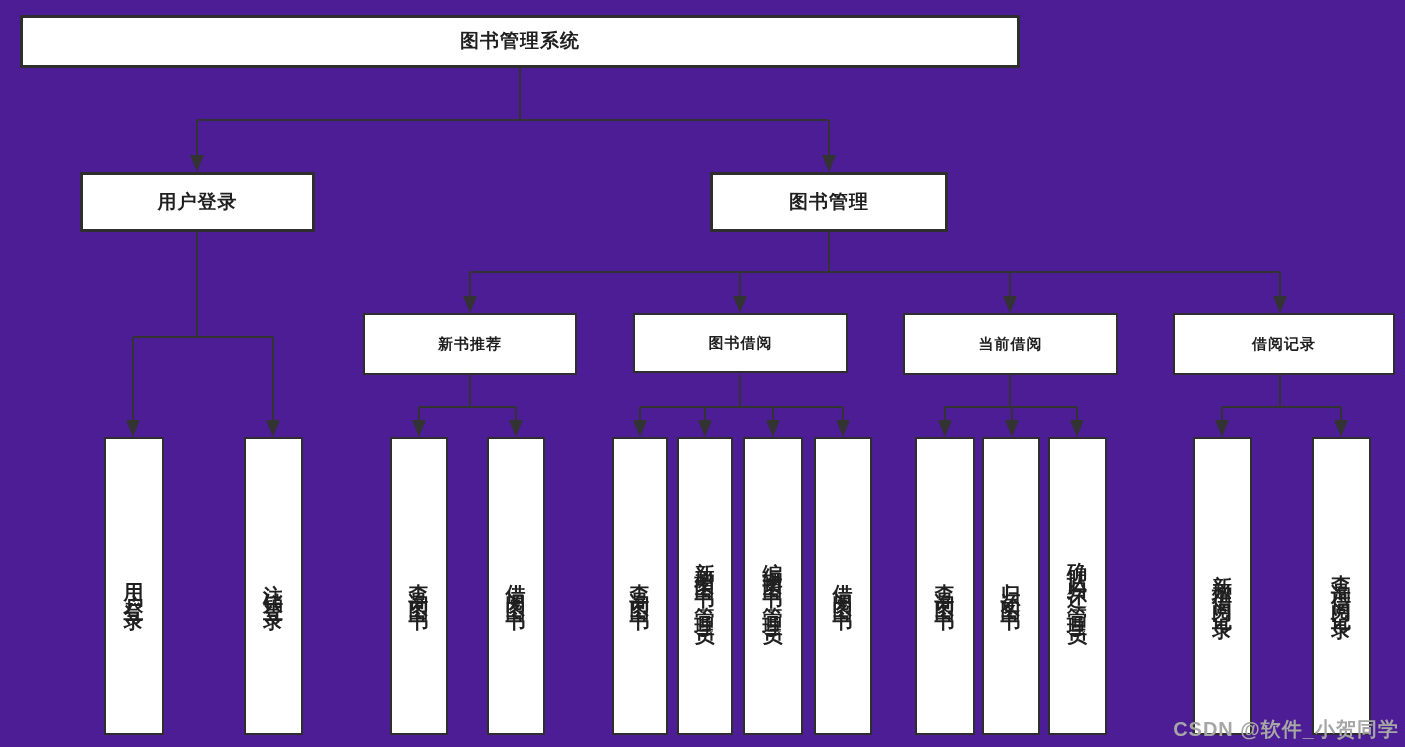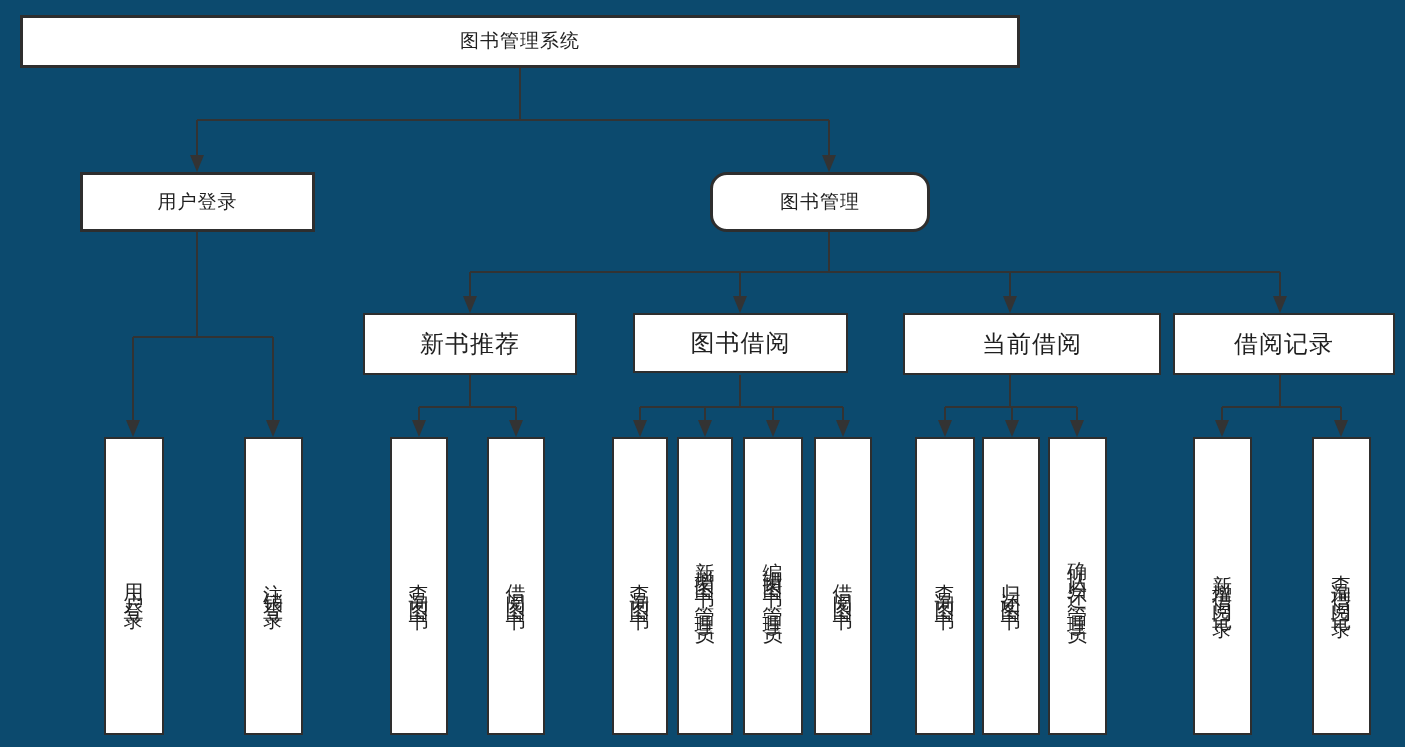--- a/index.html
+++ b/index.html
@@ -1,43 +1,44 @@
 <!DOCTYPE html>
 <html><head>
 <meta charset="utf-8">
 <style>
   html, body { margin: 0; padding: 0; background: #ffffff; }
   body { font-family: "Liberation Sans", "DejaVu Sans", sans-serif; }
   .canvas {
     position: relative;
     width: 1405px;
     height: 747px;
-    background: #0c4a6e;
+    background: #4c1d95;
     overflow: hidden;
+    font-weight: bold;
   }
   svg.connectors {
     position: absolute;
     left: 0; top: 0;
     width: 1405px; height: 747px;
   }
   .node {
     position: absolute;
     box-sizing: border-box;
     background: #ffffff;
     border: 3px solid #2e2e2e;
     display: flex;
     align-items: center;
     justify-content: center;
     color: #1f1f1f;
     font-size: 19px;
     letter-spacing: 1px;
     text-align: center;
     line-height: 1.1;
   }
-  .node.l3 { border-width: 2.5px; font-size: 24px; align-items: center; }
+  .node.l3 { border-width: 2.5px; font-size: 15px; align-items: center; }
   .node.leaf {
     border-width: 2.5px;
     top: 437px;
     height: 298px;
   }
   .leaf .vtext {
     writing-mode: vertical-rl;
     text-orientation: mixed;
     font-size: 20px;
     letter-spacing: 9px;
@@ -99,31 +100,31 @@
     </g>
   </svg>
 
   <div class="node" style="left:20px; top:15px; width:1000px; height:53px;">
     <span>图书管理系统</span>
   </div>
 
   <div class="node" style="left:80px; top:172px; width:235px; height:60px;">
     <span>用户登录</span>
   </div>
-  <div class="node" style="left:710px; top:172px; width:220px; height:60px;border-radius:17px;">
+  <div class="node" style="left:710px; top:172px; width:238px; height:60px;">
     <span>图书管理</span>
   </div>
 
   <div class="node l3" style="left:363px; top:313px; width:214px; height:62px;">
     <span>新书推荐</span>
   </div>
   <div class="node l3" style="left:633px; top:313px; width:215px; height:60px;">
     <span>图书借阅</span>
   </div>
-  <div class="node l3" style="left:903px; top:313px; width:258px; height:62px;">
+  <div class="node l3" style="left:903px; top:313px; width:215px; height:62px;">
     <span>当前借阅</span>
   </div>
   <div class="node l3" style="left:1173px; top:313px; width:222px; height:62px;">
     <span>借阅记录</span>
   </div>
 
   <div class="node leaf" style="left:104px; width:60px;">
     <span class="vtext">用户登录</span>
   </div>
   <div class="node leaf" style="left:244px; width:59px;">
@@ -160,14 +161,15 @@
     <span class="vtext">确认归还（管理员）</span>
   </div>
 
   <div class="node leaf" style="left:1193px; width:59px;">
     <span class="vtext">新增借阅记录</span>
   </div>
   <div class="node leaf" style="left:1312px; width:59px;">
     <span class="vtext">查询借阅记录</span>
   </div>
 
+  <div class="watermark">CSDN @软件_小贺同学</div>
 
 </div>
 
 </body></html>

